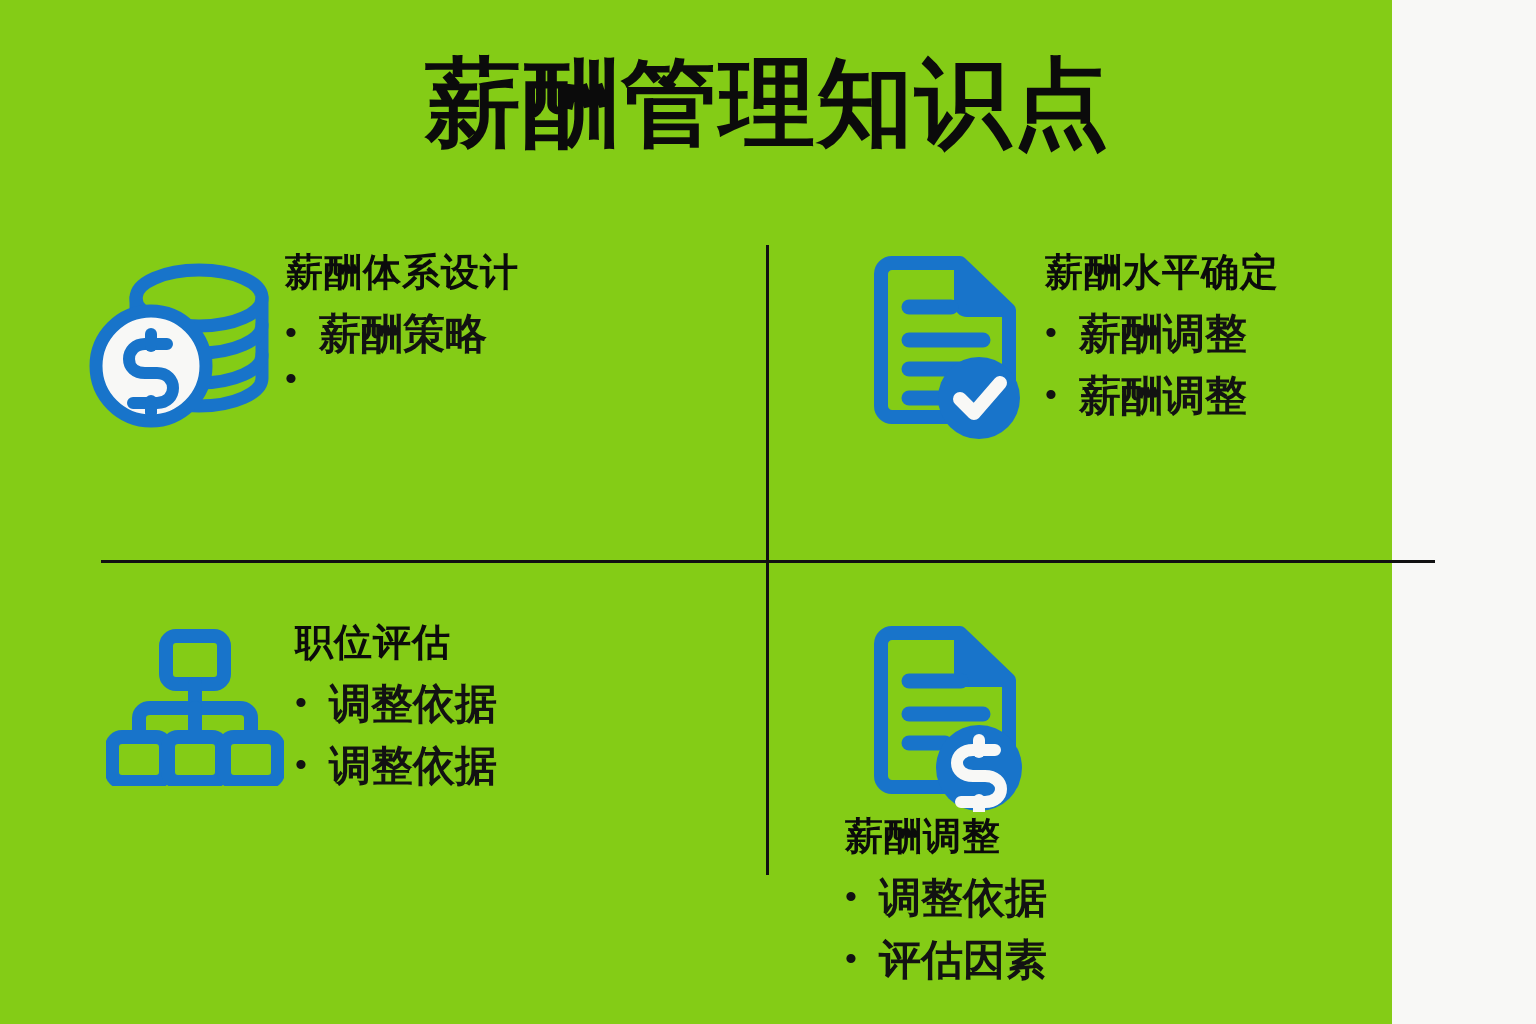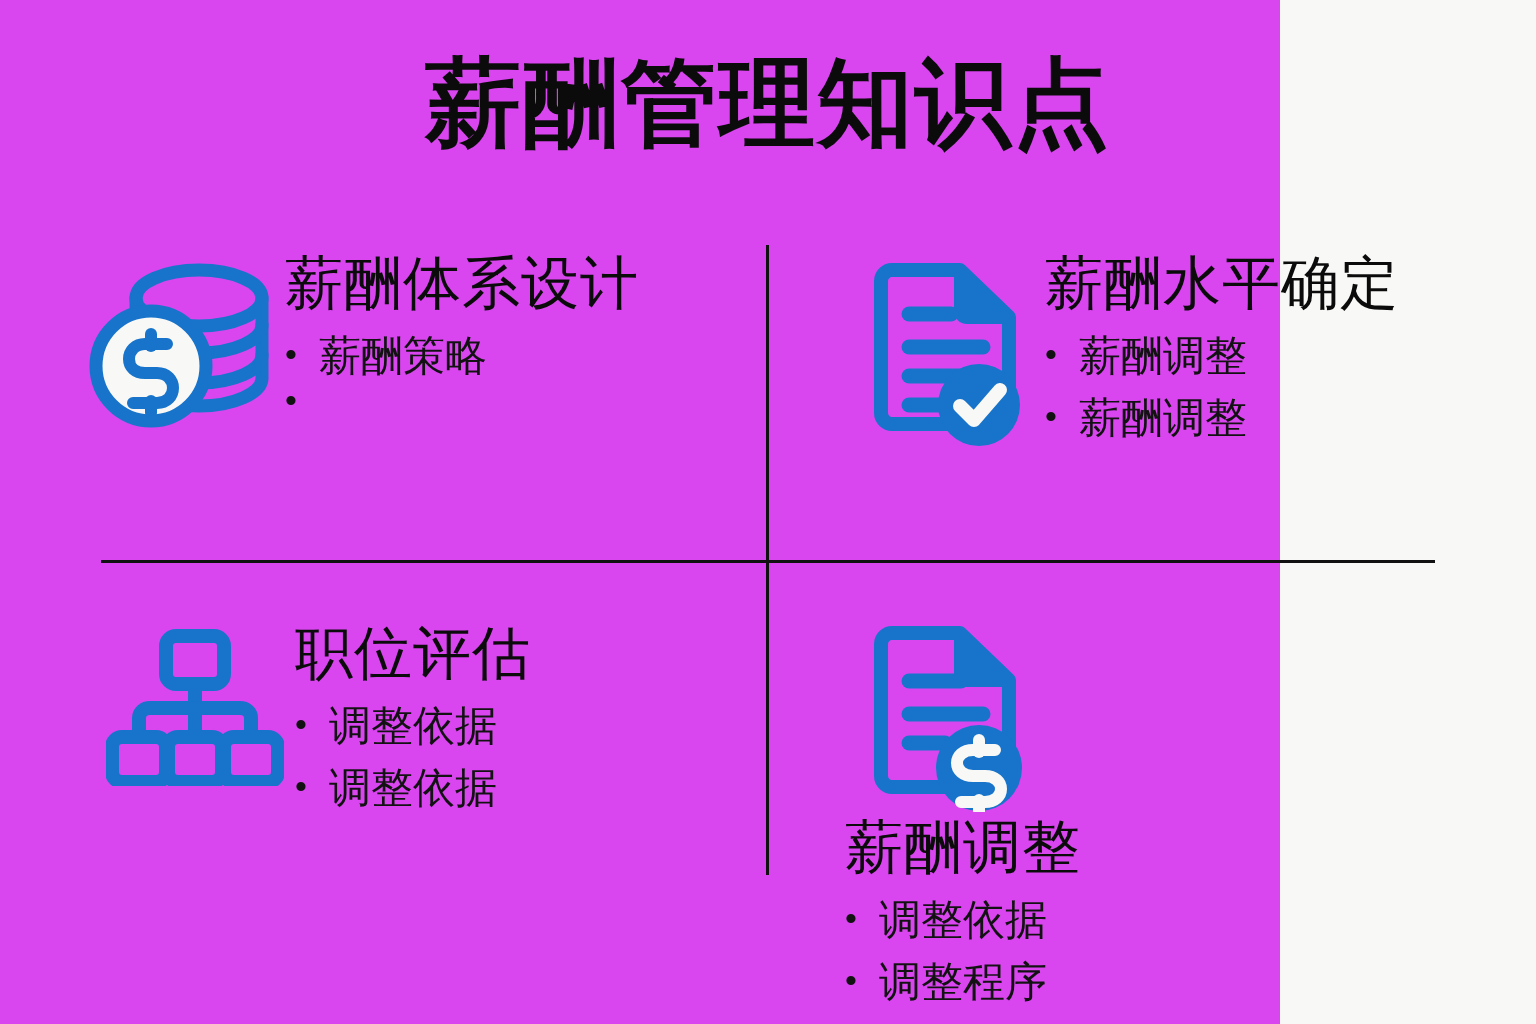--- a/index.html
+++ b/index.html
@@ -8,23 +8,23 @@
   }
   body {
     width: 1536px;
     height: 1024px;
     background: #f8f8f6;
     font-family: "Liberation Sans", "DejaVu Sans", sans-serif;
     overflow: hidden;
   }
   #page {
     position: relative;
-    width: 1280px;
+    width: 1392px;
     height: 1024px;
-    background: #d946ef;
+    background: #84cc16;
   }
 
   
   #title {
     position: absolute;
     top: 46px;
     left: 0;
     width: 1536px;
     text-align: center;
     font-size: 96px;
@@ -54,42 +54,42 @@
   }
 
   
   .quadrant {
     position: absolute;
     display: flex;
     flex-direction: row;
     align-items: flex-start;
   }
   #quad-0 { left: 85px;  top: 248px; width: 660px; }
-  #quad-1 { left: 845px; top: 248px; width: 640px; align-items: flex-end; }
+  #quad-1 { left: 845px; top: 248px; width: 640px; }
   #quad-2 { left: 95px;  top: 618px; width: 650px; }
   #quad-3 { left: 845px; top: 618px; width: 640px; flex-direction: column; }
 
   .quad-icon {
     flex: 0 0 auto;
     width: 200px;
     display: flex;
     align-items: flex-start;
     justify-content: center;
     padding-top: 8px;
   }
   #quad-2 .quad-icon { padding-top: 10px; }
 
   .quad-body {
     flex: 1 1 auto;
     padding-top: 4px;
   }
 
   .quad-heading {
-    font-size: 58px;
-    font-weight: 400;
+    font-size: 38px;
+    font-weight: 700;
     color: #0b0b0b;
     line-height: 1.08;
     letter-spacing: 1px;
     white-space: nowrap;
     margin-bottom: 10px;
   }
 
   .bullet-list {
     list-style: none;
     margin: 0;
@@ -107,21 +107,21 @@
   .bullet-dot {
     flex: 0 0 auto;
     width: 34px;
     font-size: 34px;
     line-height: 1;
     color: #121212;
     text-align: left;
     position: relative;
     top: -4px;
   }
-  .bullet-text { flex: 0 0 auto; }
+  .bullet-text { flex: 0 0 auto; font-weight: bold; }
 
   svg { display: block; }
 </style>
 </head>
 <body>
 
 <div id="page">
 
   <div id="title">薪酬管理知识点</div>
 
@@ -238,19 +238,19 @@
     </div>
     <div class="quad-body">
       <div class="quad-heading">薪酬调整</div>
       <ul class="bullet-list">
         <li class="bullet-item">
           <span class="bullet-dot">•</span>
           <span class="bullet-text">调整依据</span>
         </li>
         <li class="bullet-item">
           <span class="bullet-dot">•</span>
-          <span class="bullet-text">调整程序</span>
+          <span class="bullet-text">评估因素</span>
         </li>
       </ul>
     </div>
   </div>
 
 </div>
 
 </body></html>

